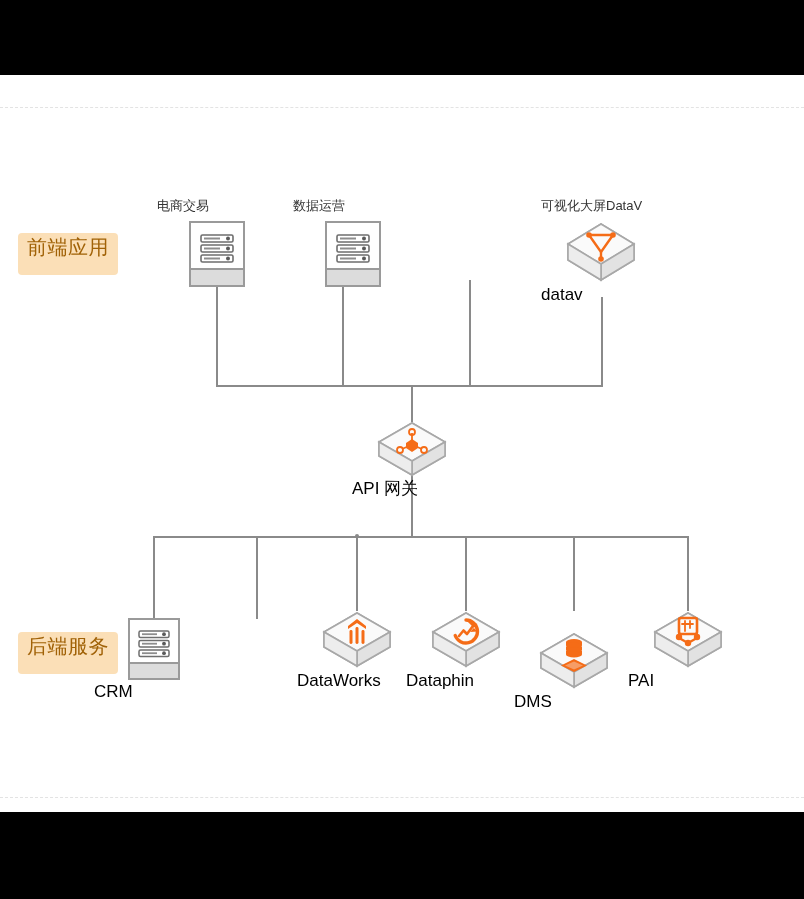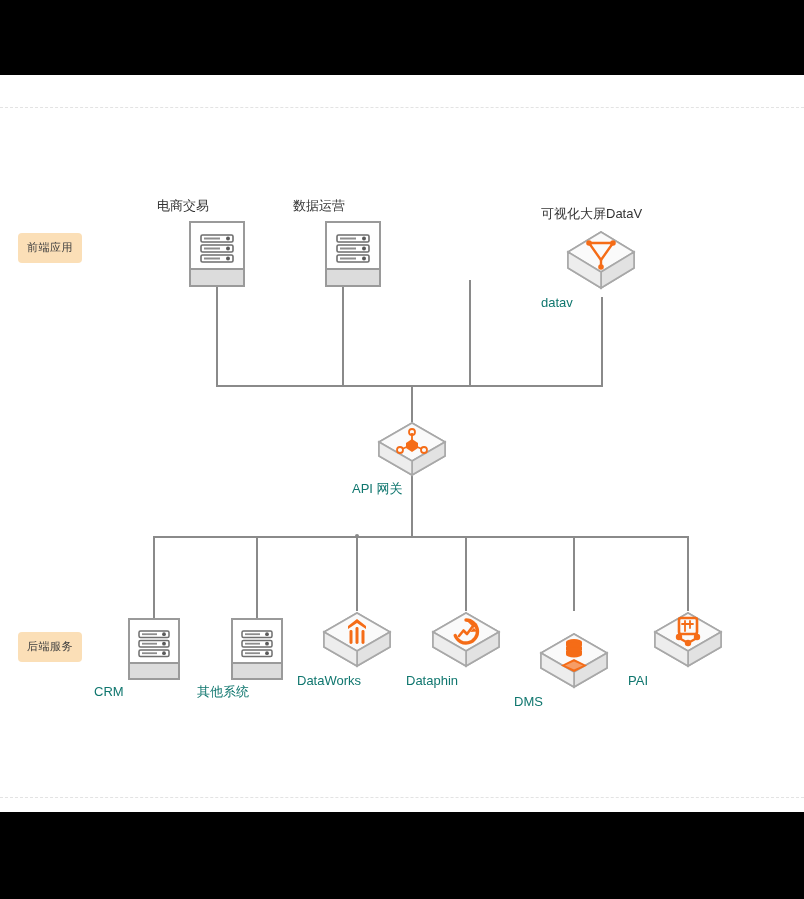--- a/index.html
+++ b/index.html
@@ -35,24 +35,24 @@
     position: absolute;
     left: 0; top: 0;
     width: 804px;
     height: 737px;
   }
 
   
   .section-tag {
     position: absolute;
     background: #fbdfb7;
-    color: #404040;
-    font-size: 11px;
+    color: #a16207;
+    font-size: 20px;
     line-height: 19px;
-    padding: 5px 9px 6px 9px;
+    padding: 5px 9px 18px 9px;
     border-radius: 4px;
     white-space: nowrap;
     letter-spacing: 0.5px;
   }
   .tag-frontend { left: 18px; top: 158px; }
   .tag-backend  { left: 18px; top: 557px; text-align: right; }
 
   
   .node {
     position: absolute;
@@ -61,22 +61,22 @@
     text-align: left;
   }
   .node-caption-top {
     font-size: 13px;
     color: #333333;
     line-height: 16px;
     white-space: nowrap;
     margin-bottom: 7px;
   }
   .node-caption-bottom {
-    font-size: 13px;
-    color: #0f766e;
+    font-size: 17px;
+    color: #000000;
     line-height: 16px;
     white-space: nowrap;
     margin-top: 4px;
   }
   .icon-wrap {
     display: flex;
     justify-content: center;
     align-items: center;
   }
 
@@ -165,21 +165,21 @@
             <circle cx="39" cy="27.5" r="2" fill="#5a5a5a"></circle>
             <rect x="12" y="34" width="32" height="7" rx="1.5" fill="#ffffff" stroke="#6e6e6e" stroke-width="1.6"></rect>
             <rect x="15" y="36.5" width="16" height="2" fill="#8d8d8d"></rect>
             <circle cx="39" cy="37.5" r="2" fill="#5a5a5a"></circle>
           </g>
         </svg>
       </div>
     </div>
 
 
-    <div class="node" style="left:601px; top:123px;margin-top:8px;">
+    <div class="node" style="left:601px; top:123px;">
       <div class="node-caption-top">可视化大屏DataV</div>
       <div class="icon-wrap">
         <svg width="72" height="62" viewBox="0 0 72 62">
           <path d="M36 3 L69 23 L69 39 L36 59 L3 39 L3 23 Z" fill="#f2f2f2" stroke="#a8a8a8" stroke-width="1.6"></path>
           <path d="M3 23 L36 43 L69 23 L36 3 Z" fill="#fafafa" stroke="#a8a8a8" stroke-width="1.6"></path>
           <path d="M36 43 L69 23 L69 39 L36 59 Z" fill="#e2e2e2" stroke="#a8a8a8" stroke-width="1.6"></path>
           <path d="M3 23 L3 39 L36 59 L36 43 Z" fill="#ededed" stroke="#a8a8a8" stroke-width="1.6"></path>
           <g stroke="#f56c17" stroke-width="2.4" fill="none" stroke-linejoin="round">
             <path d="M24 14 L48 14 L36 31 Z"></path>
             <path d="M36 31 L36 38"></path>
@@ -227,40 +227,20 @@
             <circle cx="36" cy="25.7" r="1.9" fill="#5a5a5a"></circle>
             <rect x="11" y="32" width="30" height="6.5" rx="1.5" fill="#ffffff" stroke="#6e6e6e" stroke-width="1.5"></rect>
             <rect x="14" y="34.3" width="15" height="1.8" fill="#8d8d8d"></rect>
             <circle cx="36" cy="35.2" r="1.9" fill="#5a5a5a"></circle>
           </g>
         </svg>
       </div>
       <div class="node-caption-bottom">CRM</div>
     </div>
 
-    <div class="node" style="left:257px; top:543px;">
-      <div class="icon-wrap">
-        <svg width="52" height="62" viewBox="0 0 52 62">
-          <rect x="1" y="1" width="50" height="60" fill="#ffffff" stroke="#9a9a9a" stroke-width="2"></rect>
-          <rect x="1" y="45" width="50" height="16" fill="#dcdcdc" stroke="#9a9a9a" stroke-width="2"></rect>
-          <g>
-            <rect x="11" y="13" width="30" height="6.5" rx="1.5" fill="#ffffff" stroke="#6e6e6e" stroke-width="1.5"></rect>
-            <rect x="14" y="15.3" width="15" height="1.8" fill="#8d8d8d"></rect>
-            <circle cx="36" cy="16.2" r="1.9" fill="#5a5a5a"></circle>
-            <rect x="11" y="22.5" width="30" height="6.5" rx="1.5" fill="#ffffff" stroke="#6e6e6e" stroke-width="1.5"></rect>
-            <rect x="14" y="24.8" width="15" height="1.8" fill="#8d8d8d"></rect>
-            <circle cx="36" cy="25.7" r="1.9" fill="#5a5a5a"></circle>
-            <rect x="11" y="32" width="30" height="6.5" rx="1.5" fill="#ffffff" stroke="#6e6e6e" stroke-width="1.5"></rect>
-            <rect x="14" y="34.3" width="15" height="1.8" fill="#8d8d8d"></rect>
-            <circle cx="36" cy="35.2" r="1.9" fill="#5a5a5a"></circle>
-          </g>
-        </svg>
-      </div>
-      <div class="node-caption-bottom">其他系统</div>
-    </div>
 
     <div class="node" style="left:357px; top:536px;">
       <div class="icon-wrap">
         <svg width="72" height="58" viewBox="0 0 72 58">
           <path d="M36 2 L69 21 L69 36 L36 55 L3 36 L3 21 Z" fill="#f2f2f2" stroke="#a8a8a8" stroke-width="1.6"></path>
           <path d="M3 21 L36 40 L69 21 L36 2 Z" fill="#fafafa" stroke="#a8a8a8" stroke-width="1.6"></path>
           <path d="M36 40 L69 21 L69 36 L36 55 Z" fill="#e2e2e2" stroke="#a8a8a8" stroke-width="1.6"></path>
           <path d="M3 21 L3 36 L36 55 L36 40 Z" fill="#ededed" stroke="#a8a8a8" stroke-width="1.6"></path>
           <g fill="#f56c17">
             <path d="M36 8 L45 15 L45 18 L36 12 L27 18 L27 15 Z"></path>

